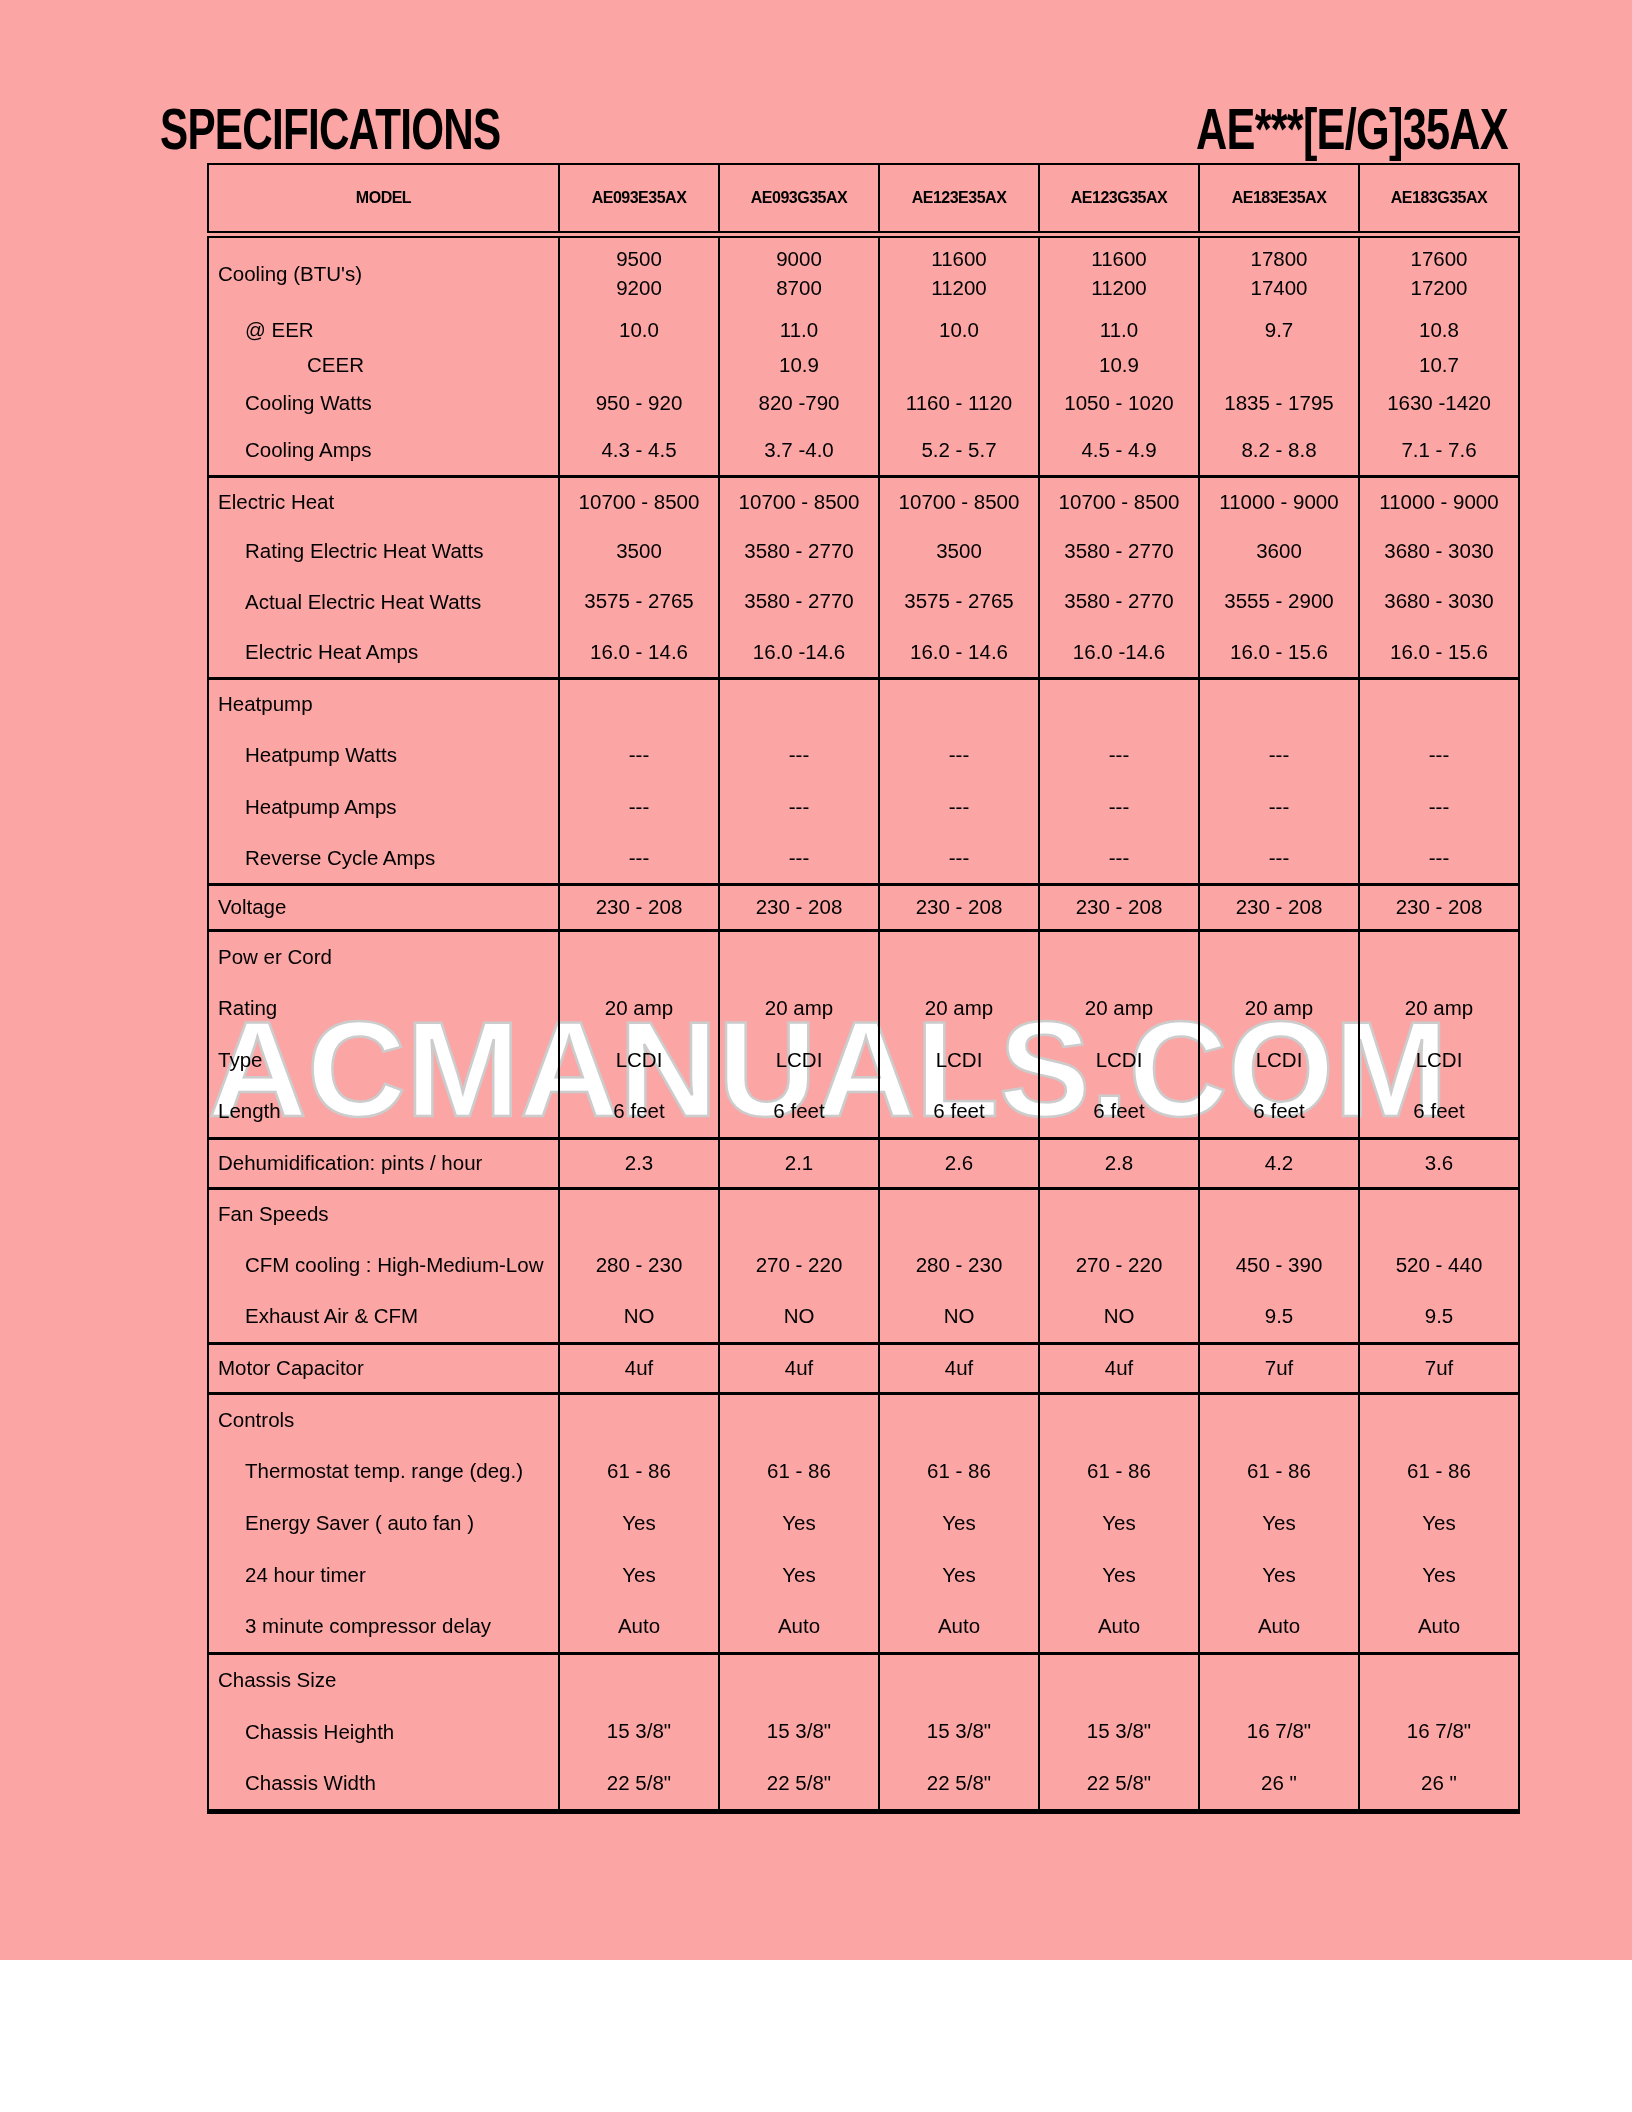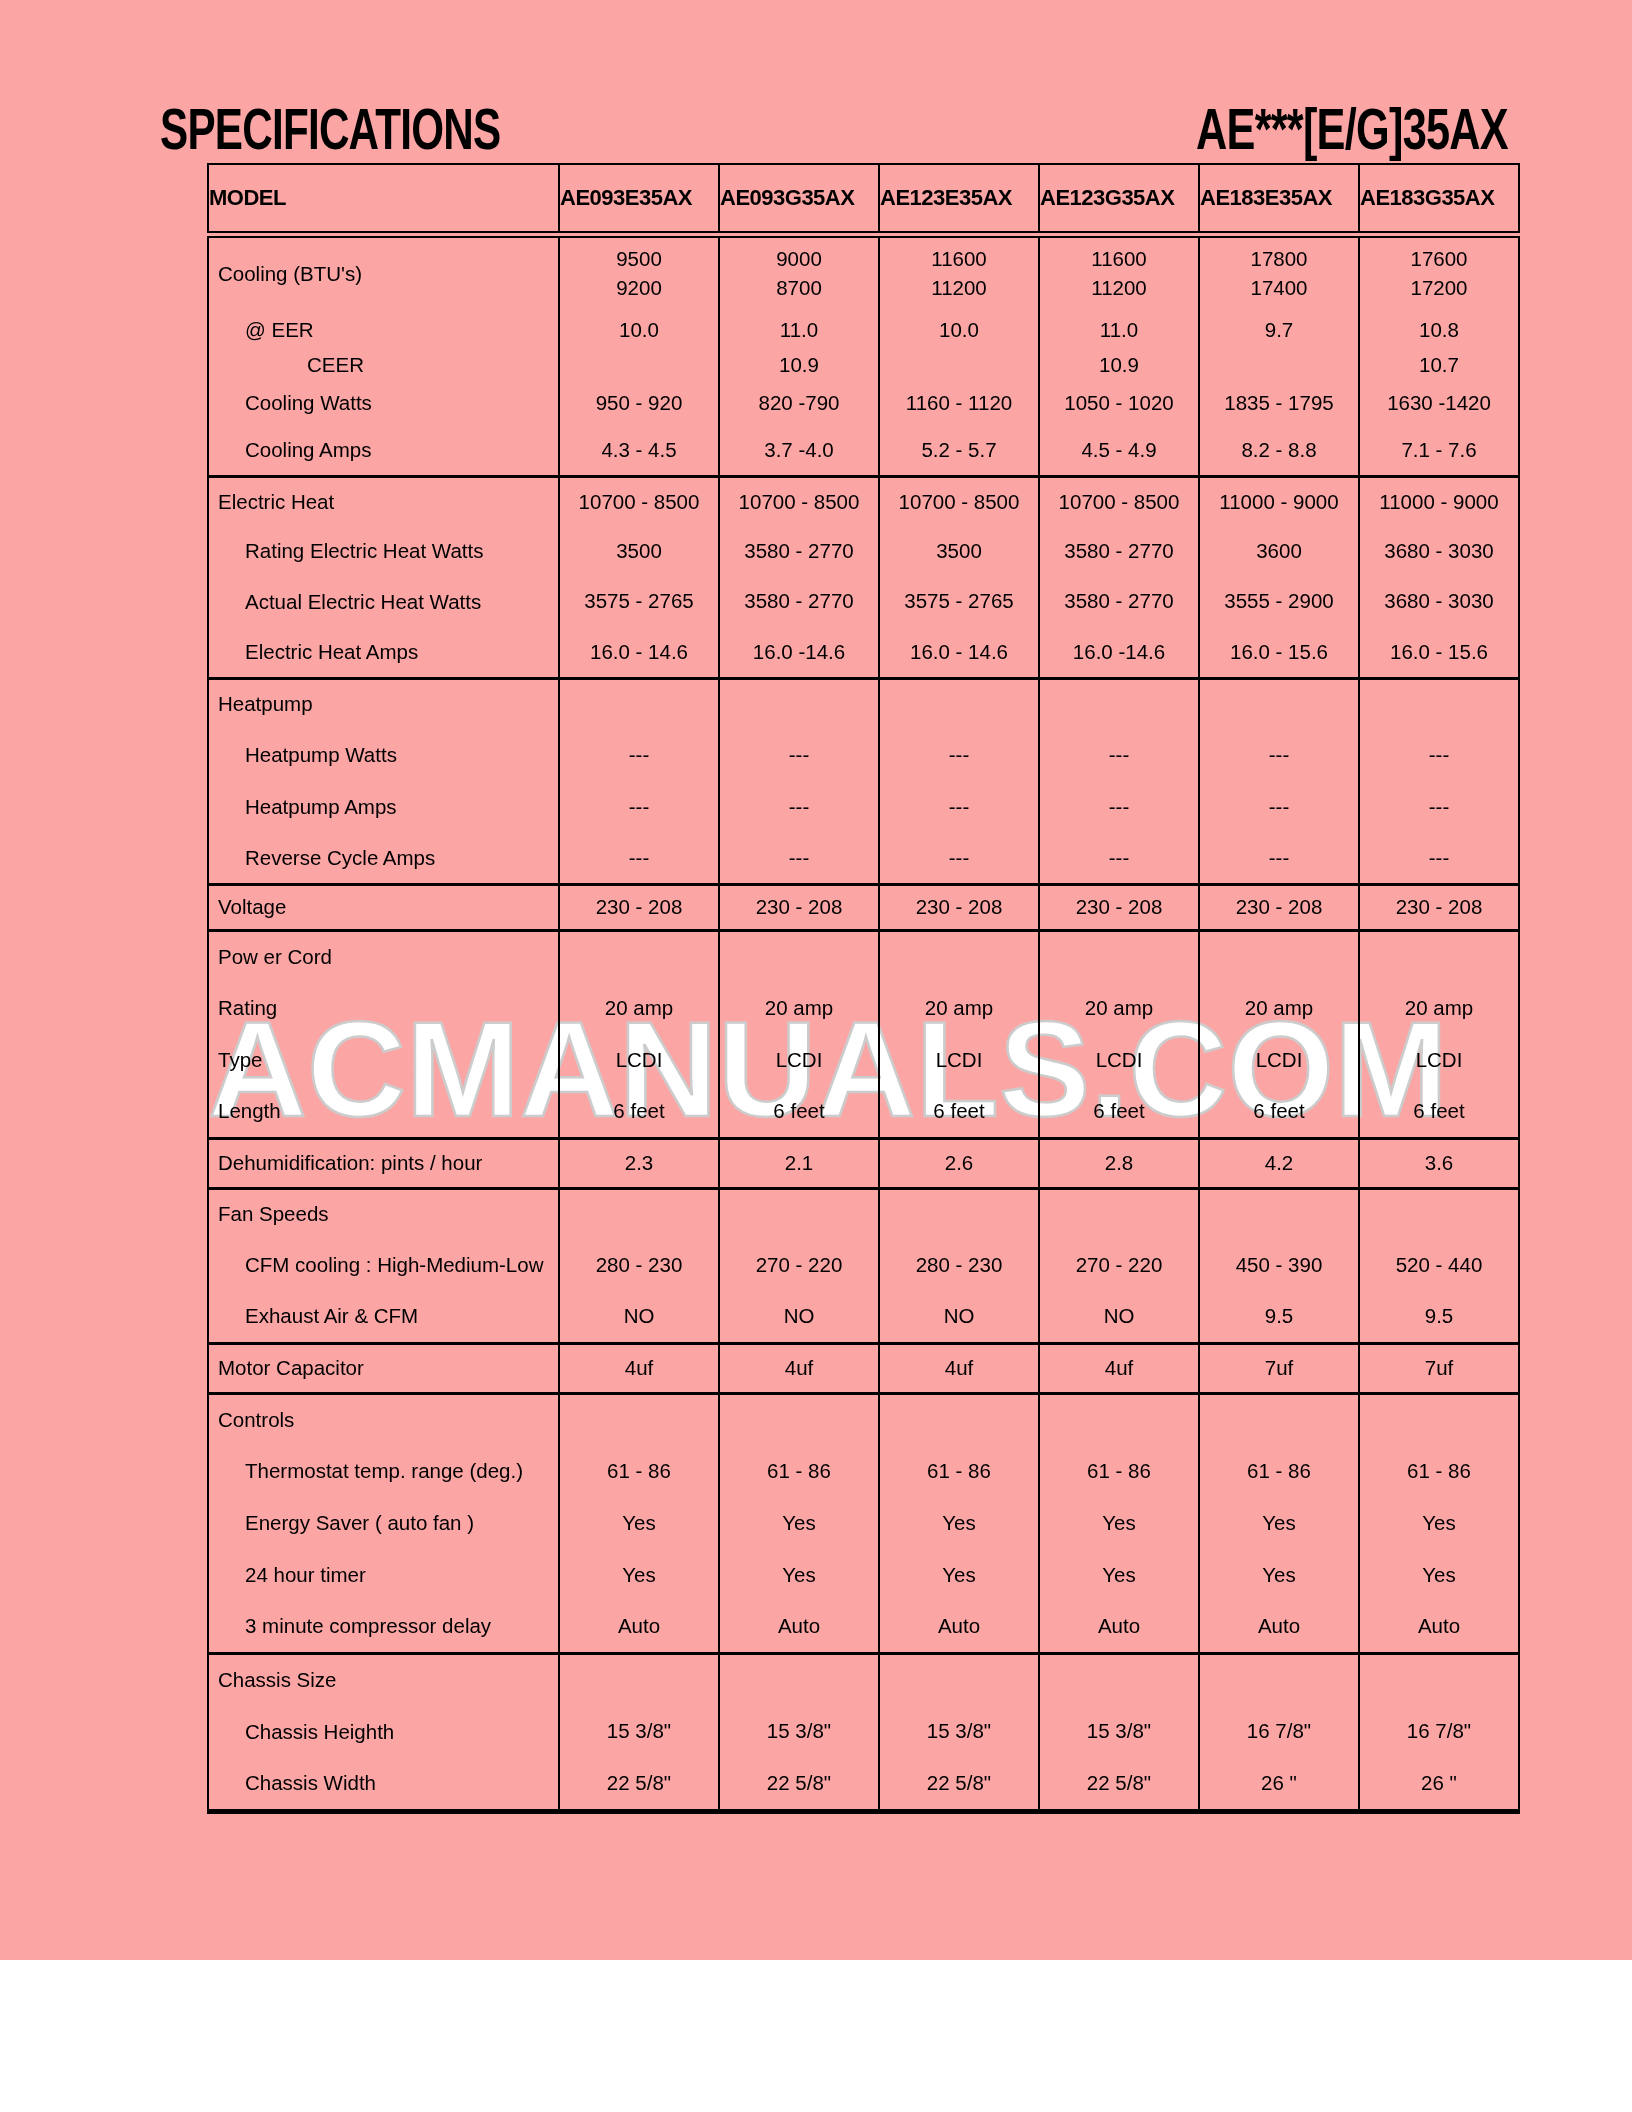--- a/index.html
+++ b/index.html
@@ -68,23 +68,23 @@
     border-left: 2px solid #000;
     padding: 0;
     background: transparent;
   }
   .spec-table th:first-child, .spec-table td:first-child { border-left: none; }
   .spec-table thead tr {
     height: 70px;
     border-bottom: 7px double #000;
   }
   .spec-table th {
-    font-size: 22px;
+    font-size: 16px;
     font-weight: bold;
-    text-align: left;
+    text-align: center;
     letter-spacing: -0.5px;
   }
   .spec-table tbody.section { border-top: 3px solid #000; }
   .spec-table td.label {
     text-align: left;
     font-size: 20.5px;
     padding-left: 9px;
     vertical-align: middle;
     white-space: nowrap;
   }

